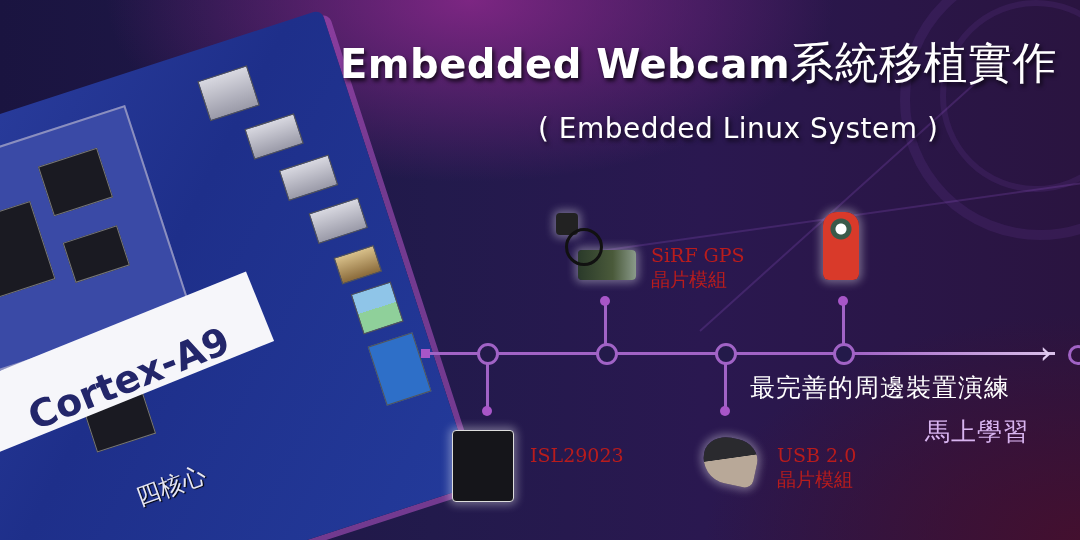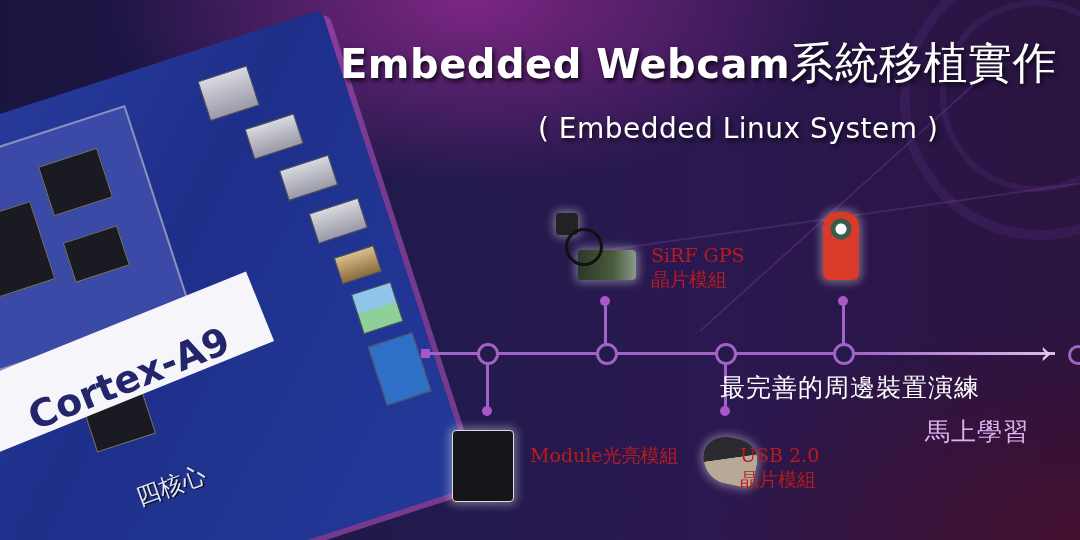--- a/index.html
+++ b/index.html
@@ -24,21 +24,21 @@
   .tline{left:425px;top:352px;width:630px;height:3px;background:#a163c6;}
   .tline-fade{left:855px;top:352px;width:200px;height:3px;background:linear-gradient(90deg,#a163c6,#d9c0ea);}
   .tstart{left:421px;top:349px;width:9px;height:9px;background:#a856c8;}
   .node{width:16px;height:16px;border:3px solid #a163c6;border-radius:50%;background:#231a4a;}
   .stem{width:3px;background:#a163c6;}
   .dot{width:10px;height:10px;border-radius:50%;background:#a856c8;}
   .arrow{left:1040px;top:338px;font-size:30px;color:#e2cdf2;line-height:30px;}
   .tail-node{left:1068px;top:345px;width:14px;height:14px;border:3px solid #a163c6;border-radius:50%;}
   
   .devlabel{font-family:"DejaVu Serif",serif;color:#b91c1c;font-size:19px;line-height:24px;white-space:nowrap;}
-  .tagline{left:720px;top:371px;font-size:25px;color:#ffffff;white-space:nowrap;letter-spacing:1px;}
+  .tagline{left:750px;top:371px;font-size:25px;color:#ffffff;white-space:nowrap;letter-spacing:1px;}
   .cta{left:925px;top:415px;font-size:25px;color:#d8b4f0;white-space:nowrap;letter-spacing:1px;}
   
   .device{position:absolute;border-radius:4px;box-shadow:0 0 8px 3px rgba(255,255,255,0.35);}
   
   .board{position:absolute;left:-60px;top:70px;width:470px;height:500px;transform:rotate(-18deg);
     background:linear-gradient(135deg,#2c3fa0 0%,#1e2f8a 45%,#233a9a 100%);border-radius:8px;
     box-shadow:6px 6px 0 0 rgba(170,80,190,0.6);}
   .chip{position:absolute;background:#1a1a22;border:1px solid #777;}
   .port{position:absolute;background:linear-gradient(180deg,#d8d8e0,#9a9aa8);border:1px solid #555;}
   .module{position:absolute;left:30px;top:30px;width:220px;height:210px;background:#3a4aa6;border:2px solid #8b8fbf;}
@@ -106,23 +106,23 @@
   <div>SiRF GPS</div>
   <div>晶片模組</div>
 </div>
 
 <div class="device" style="left:823px;top:212px;width:36px;height:68px;border-radius:14px 14px 6px 6px;background:radial-gradient(circle at 50% 25%,#fff 0 5px,#3a5a4a 6px 10px,#d93a2a 11px);"></div>
 <div class="abs devlabel" style="left:873px;top:243px;">
 </div>
 
 <div class="device" style="left:452px;top:430px;width:60px;height:70px;background:#15151a;border:1px solid #ddd;"></div>
 <div class="abs devlabel" style="left:530px;top:443px;">
-  <div>Module光亮模組</div>
+  <div>ISL29023</div>
 </div>
 
 <div class="device" style="left:703px;top:438px;width:54px;height:46px;border-radius:50% 50% 10px 30px;background:linear-gradient(160deg,#2a2a2e 45%,#b8a898 46%);transform:rotate(12deg);"></div>
-<div class="abs devlabel" style="left:740px;top:443px;">
+<div class="abs devlabel" style="left:777px;top:443px;">
   <div>USB 2.0</div>
   <div>晶片模組</div>
 </div>
 
 <div class="abs tagline">最完善的周邊裝置演練</div>
 <div class="abs cta">馬上學習</div>
 
 </body></html>

